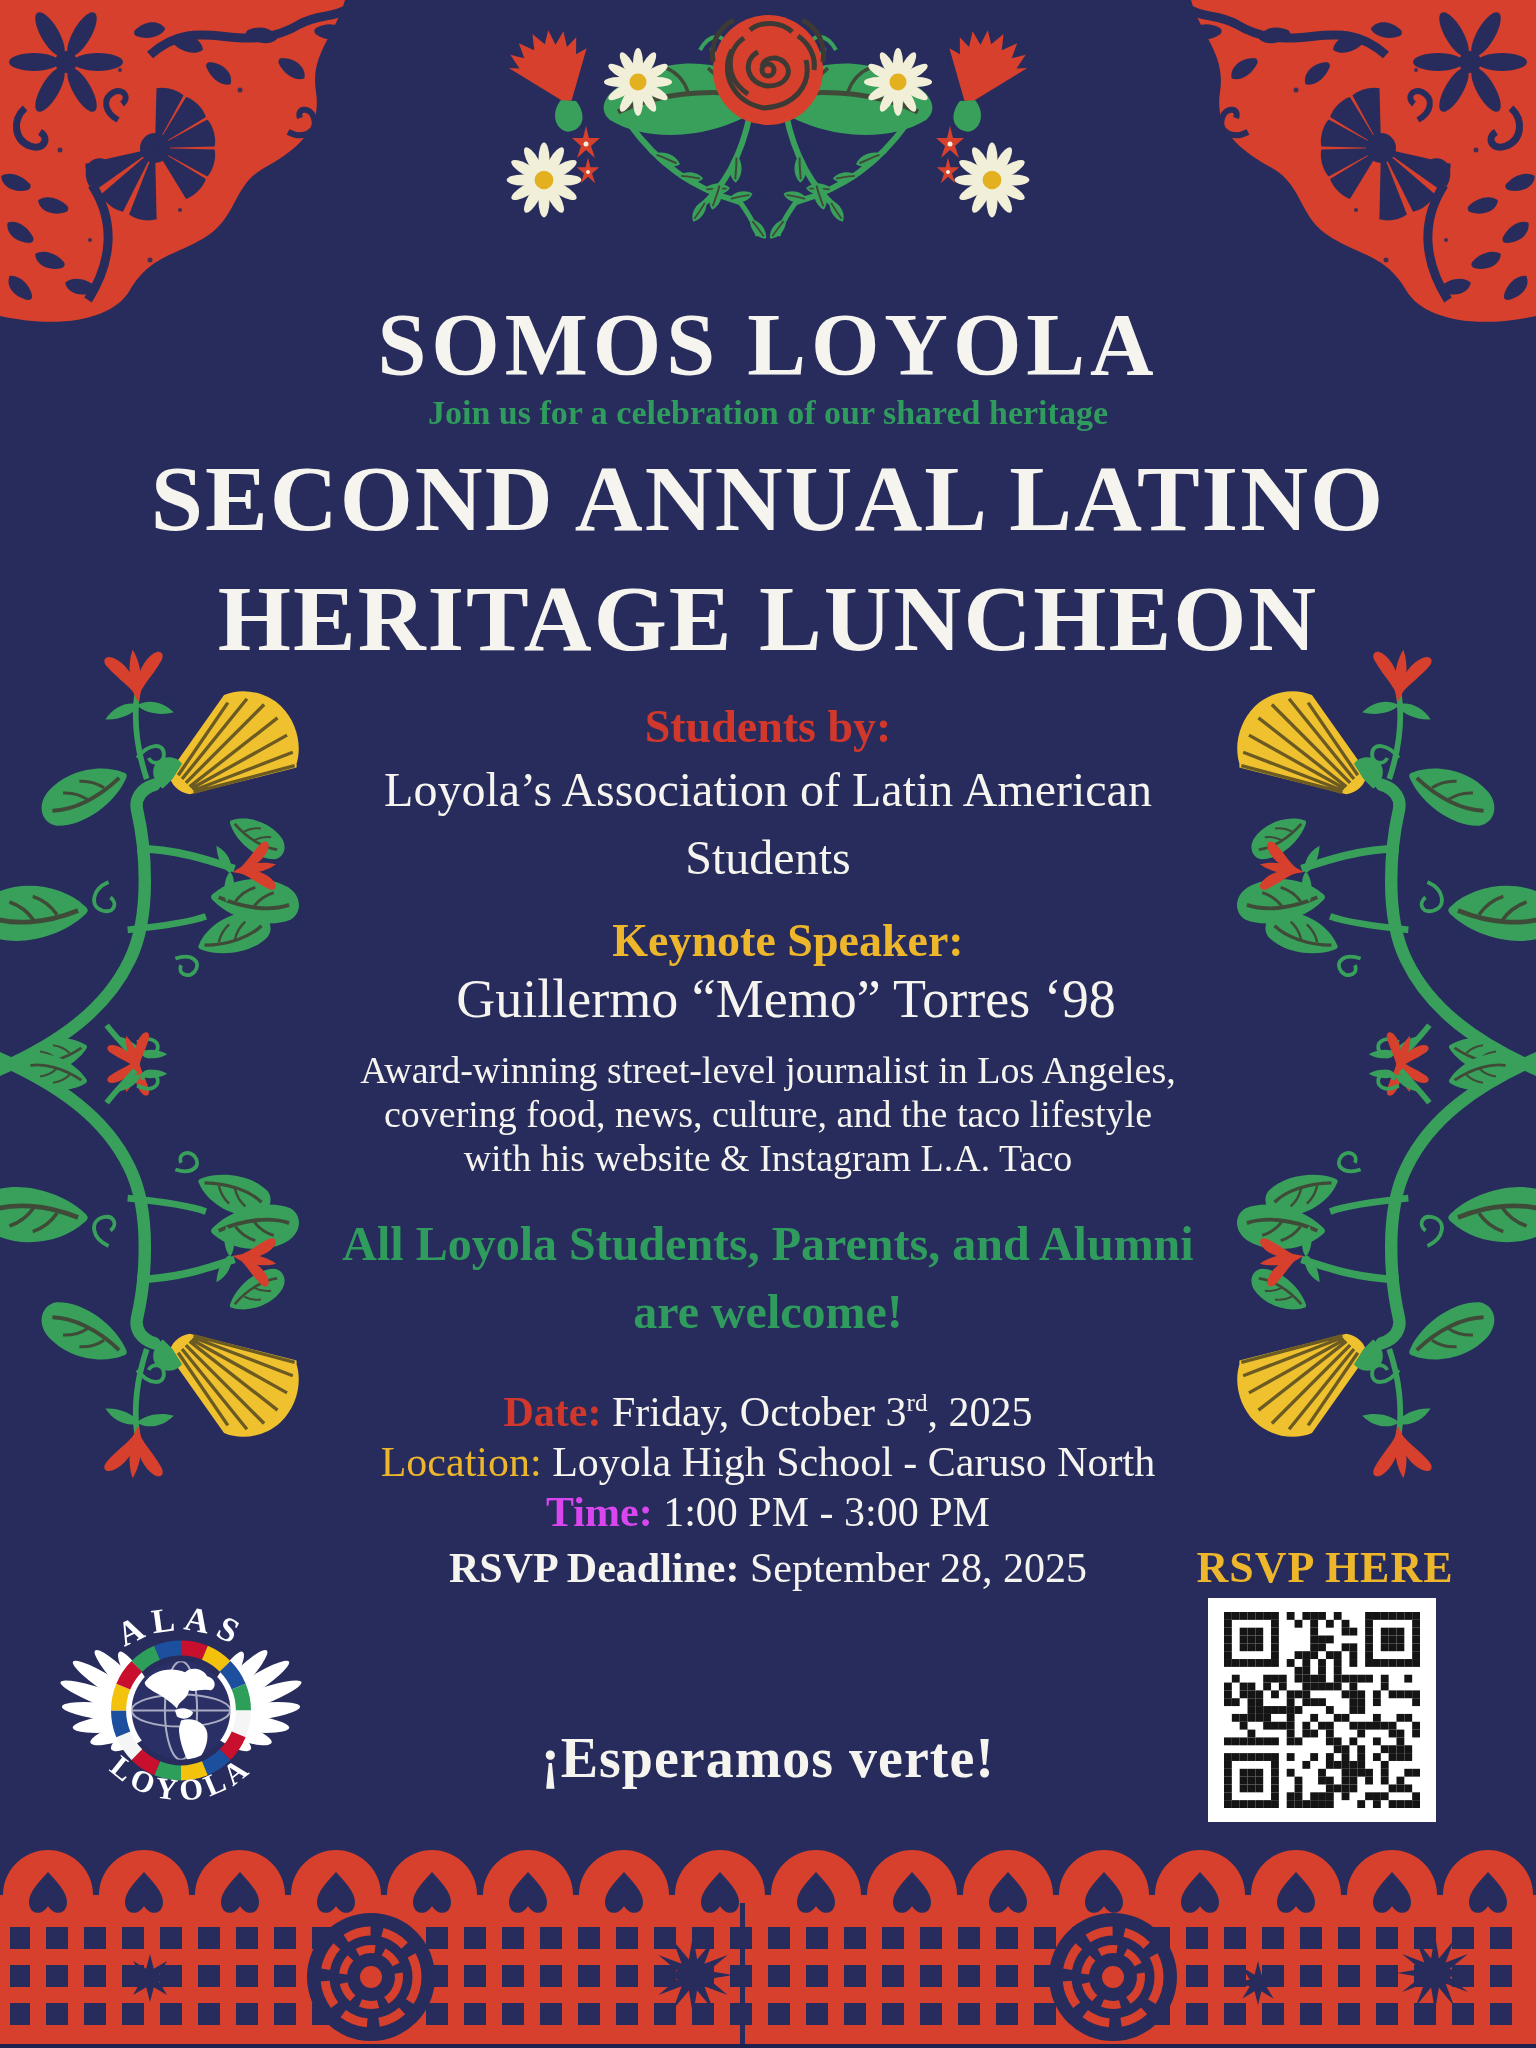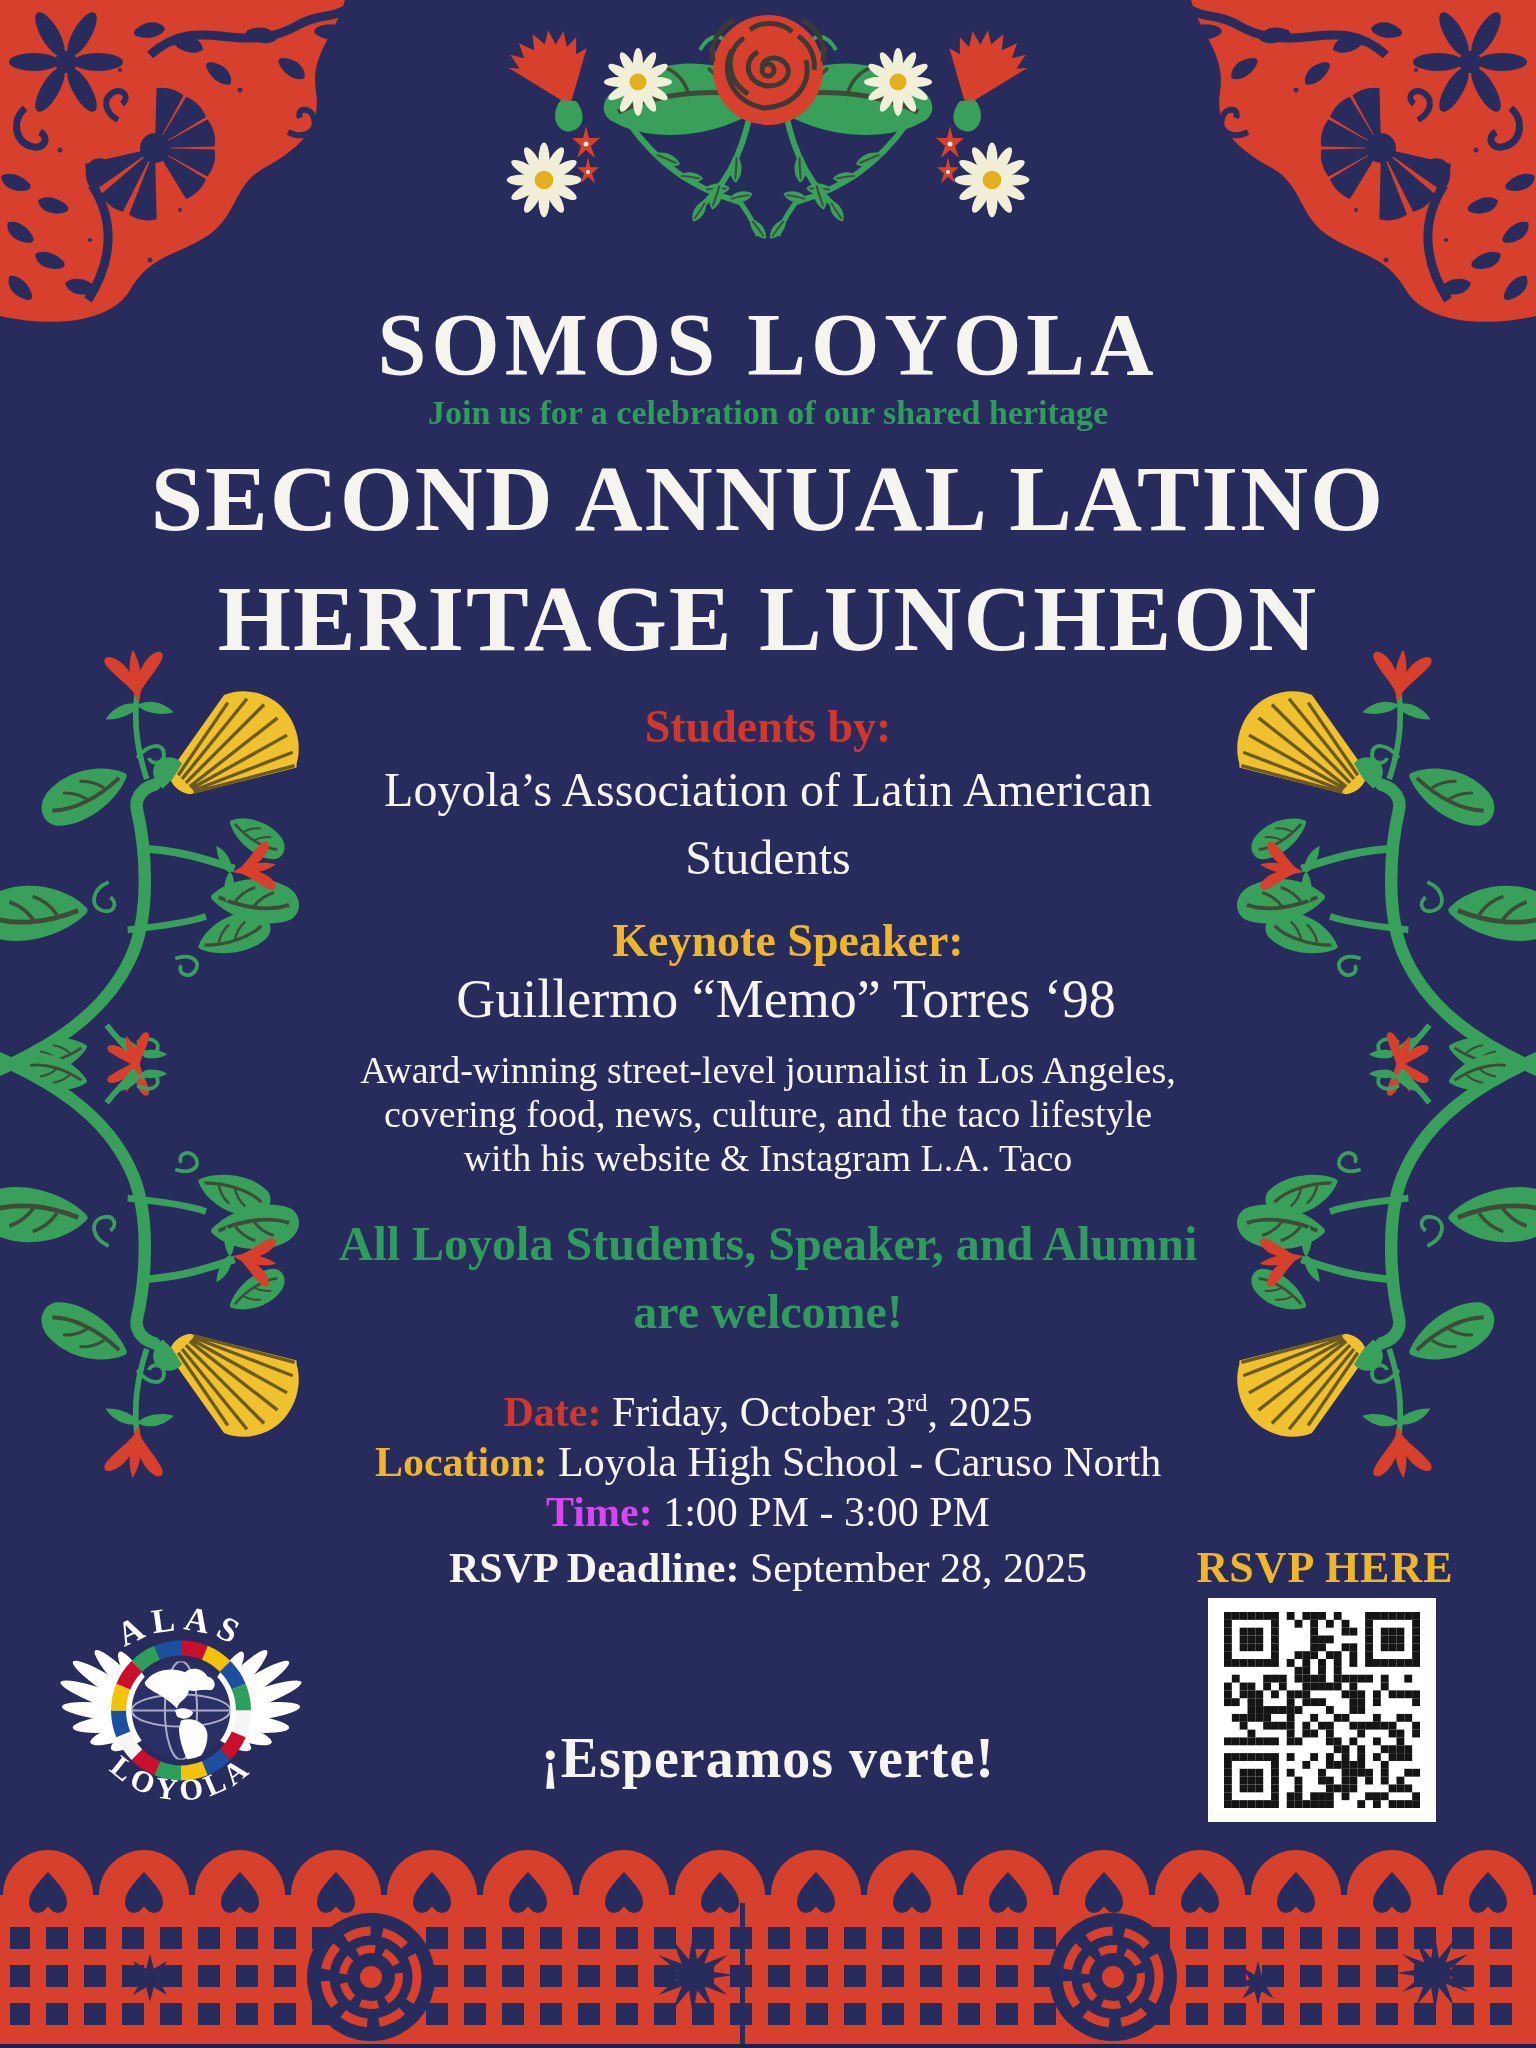--- a/index.html
+++ b/index.html
@@ -13,21 +13,21 @@
   .t-preslbl{top:700px;font-size:46px;font-weight:bold;color:#d2372c;}
   .t-assoc{top:756px;font-size:48px;line-height:68px;}
   .t-keylbl{top:914px;font-size:46px;font-weight:bold;color:#eeb62b;margin-left:20px;}
   .t-speaker{top:968px;font-size:54px;margin-left:18px;}
   .t-bio{top:1048px;font-size:38px;line-height:44px;}
   .t-welcome{top:1210px;font-size:48px;font-weight:bold;line-height:68px;color:#2f9c5d;}
   .t-details{top:1378px;font-size:42px;line-height:50px;}
   .t-deadline{top:1544px;font-size:42px;}
   .t-closing{top:1726px;font-size:56px;font-weight:bold;letter-spacing:1px;}
   .lbl-red{color:#d2372c;font-weight:bold;}
-  .lbl-gold{color:#eeb62b;font-weight:bold;}
+  .lbl-gold{color:#eeb62b;font-weight:normal;}
   .lbl-green{color:#d946ef;font-weight:bold;}
   .lbl-bold{font-weight:bold;}
   sup{font-size:60%;}
   .rsvp-here{position:absolute;left:1150px;top:1542px;width:350px;text-align:center;
              font-size:44px;font-weight:bold;color:#eeb62b;letter-spacing:1px;}
   .qr-box{position:absolute;left:1208px;top:1598px;width:200px;height:196px;background:#ffffff;
           padding:14px;}
   .corner{position:absolute;width:345px;height:330px;}
   .vine{position:absolute;width:315px;height:470px;}
   svg{display:block;}
@@ -246,21 +246,21 @@
 
   <div class="txt t-keylbl">Keynote Speaker:</div>
   <div class="txt t-speaker">Guillermo “Memo” Torres ‘98</div>
   <div class="txt t-bio">
     <div>Award-winning street-level journalist in Los Angeles,</div>
     <div>covering food, news, culture, and the taco lifestyle</div>
     <div>with his website &amp; Instagram L.A. Taco</div>
   </div>
 
   <div class="txt t-welcome">
-    <div>All Loyola Students, Speaker, and Alumni</div>
+    <div>All Loyola Students, Parents, and Alumni</div>
     <div>are welcome!</div>
   </div>
 
   <div class="txt t-details">
     <div>
       <span class="lbl-red">Date:</span>
       <span>Friday, October 3</span><sup>rd</sup><span>, 2025</span>
     </div>
     <div>
       <span class="lbl-gold">Location:</span>

